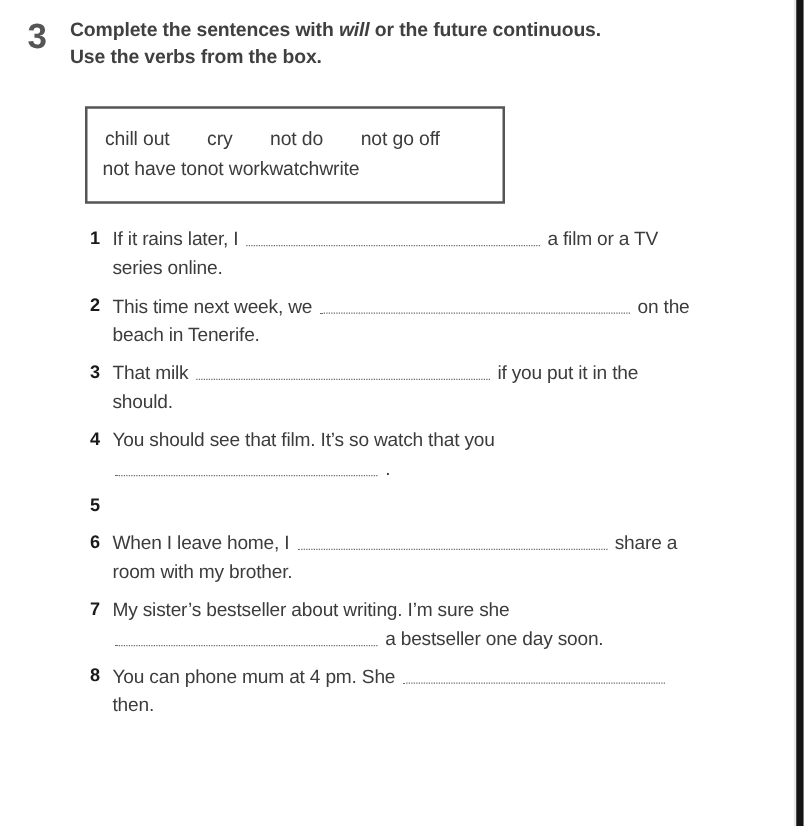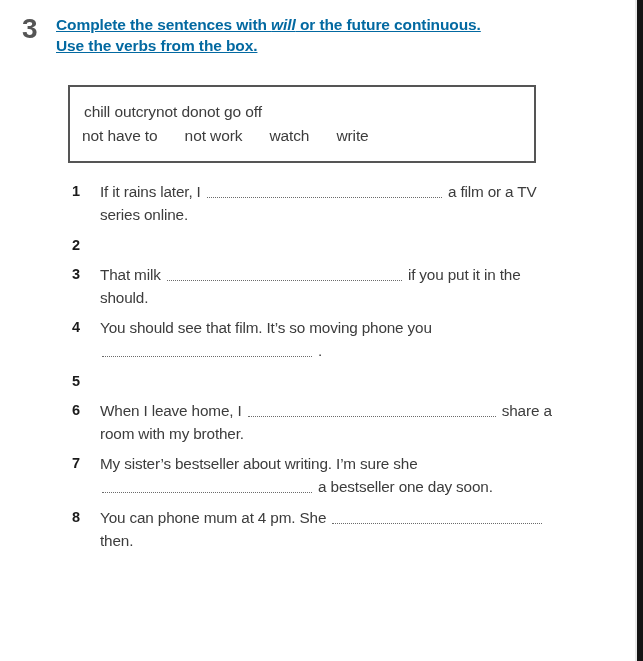--- a/index.html
+++ b/index.html
@@ -66,58 +66,57 @@
     flex: 0 0 34px;
     text-align: left;
     padding-top: 1px;
     letter-spacing: -0.5px;
   }
 
   .ex-rubric {
     font-size: 15.5px;
     font-weight: bold;
     line-height: 1.38;
-    color: #0369a1;
+    color: #404040;
     max-width: 430px;
     letter-spacing: -0.1px;
-    text-decoration: underline;
   }
   .ex-rubric i {
     font-style: italic;
   }
 
   
   .verb-box {
     position: absolute;
     left: 68px;
     top: 85px;
-    width: 468px;
+    width: 336px;
     height: 78px;
     border: 2px solid #555555;
     box-sizing: border-box;
     background: #ffffff;
     display: flex;
     flex-direction: column;
     justify-content: center;
     padding: 0 10px;
   }
 
   .verb-row {
     display: flex;
     justify-content: flex-start;
     font-size: 15.5px;
     color: #3c3c3c;
     line-height: 1.55;
     letter-spacing: -0.1px;
     white-space: nowrap;
   }
   .verb-row.row-1 { padding-left: 4px; }
-  .verb-row.row-2 { padding-left: 2px; gap: 27px; }
+  .verb-row.row-2 { padding-left: 2px; }
   .verb-row .verb { display: inline-block; }
-  .verb-row.row-1 .verb + .verb { }
+  .verb-row.row-1 .verb + .verb { margin-left: 30px; }
   .verb-row.row-2 .verb + .verb { }
 
   
   .items {
     position: absolute;
     left: 0;
     top: 180px;
     width: 600px;
   }
 
@@ -133,21 +132,21 @@
     text-align: right;
     font-size: 14.5px;
     font-weight: bold;
     color: #1a1a1a;
     line-height: 1.52;
     padding-right: 0px;
     margin-left: 52px;
   }
 
   .item-text {
-    margin-left: 20px;
+    margin-left: 10px;
     font-size: 15.3px;
     color: #3c3c3c;
     line-height: 1.52;
     max-width: 472px;
     letter-spacing: -0.15px;
   }
 
   
   .blank {
     display: inline-block;
@@ -194,28 +193,29 @@
       </div>
   </div>
 
   <div class="items">
       <div class="item">
         <div class="item-num">1</div>
         <div class="item-text"><span>If it rains later, I</span> <span class="blank w-xl"></span> <span>a film or a TV series online.</span></div>
       </div>
       <div class="item">
         <div class="item-num">2</div>
+        <div class="item-text"><span>This time next week, we</span> <span class="blank w-xxl"></span> <span>on the beach in Tenerife.</span></div>
       </div>
       <div class="item">
         <div class="item-num">3</div>
         <div class="item-text"><span>That milk</span> <span class="blank w-xl"></span> <span>if you put it in the should.</span></div>
       </div>
       <div class="item">
         <div class="item-num">4</div>
-        <div class="item-text"><span>You should see that film. It’s so moving phone you</span> <span class="blank w-lg"></span> <span>.</span></div>
+        <div class="item-text"><span>You should see that film. It’s so watch that you</span> <span class="blank w-lg"></span> <span>.</span></div>
       </div>
       <div class="item">
         <div class="item-num">5</div>
       </div>
       <div class="item">
         <div class="item-num">6</div>
         <div class="item-text"><span>When I leave home, I</span> <span class="blank w-xxl"></span> <span>share a room with my brother.</span></div>
       </div>
       <div class="item">
         <div class="item-num">7</div>

